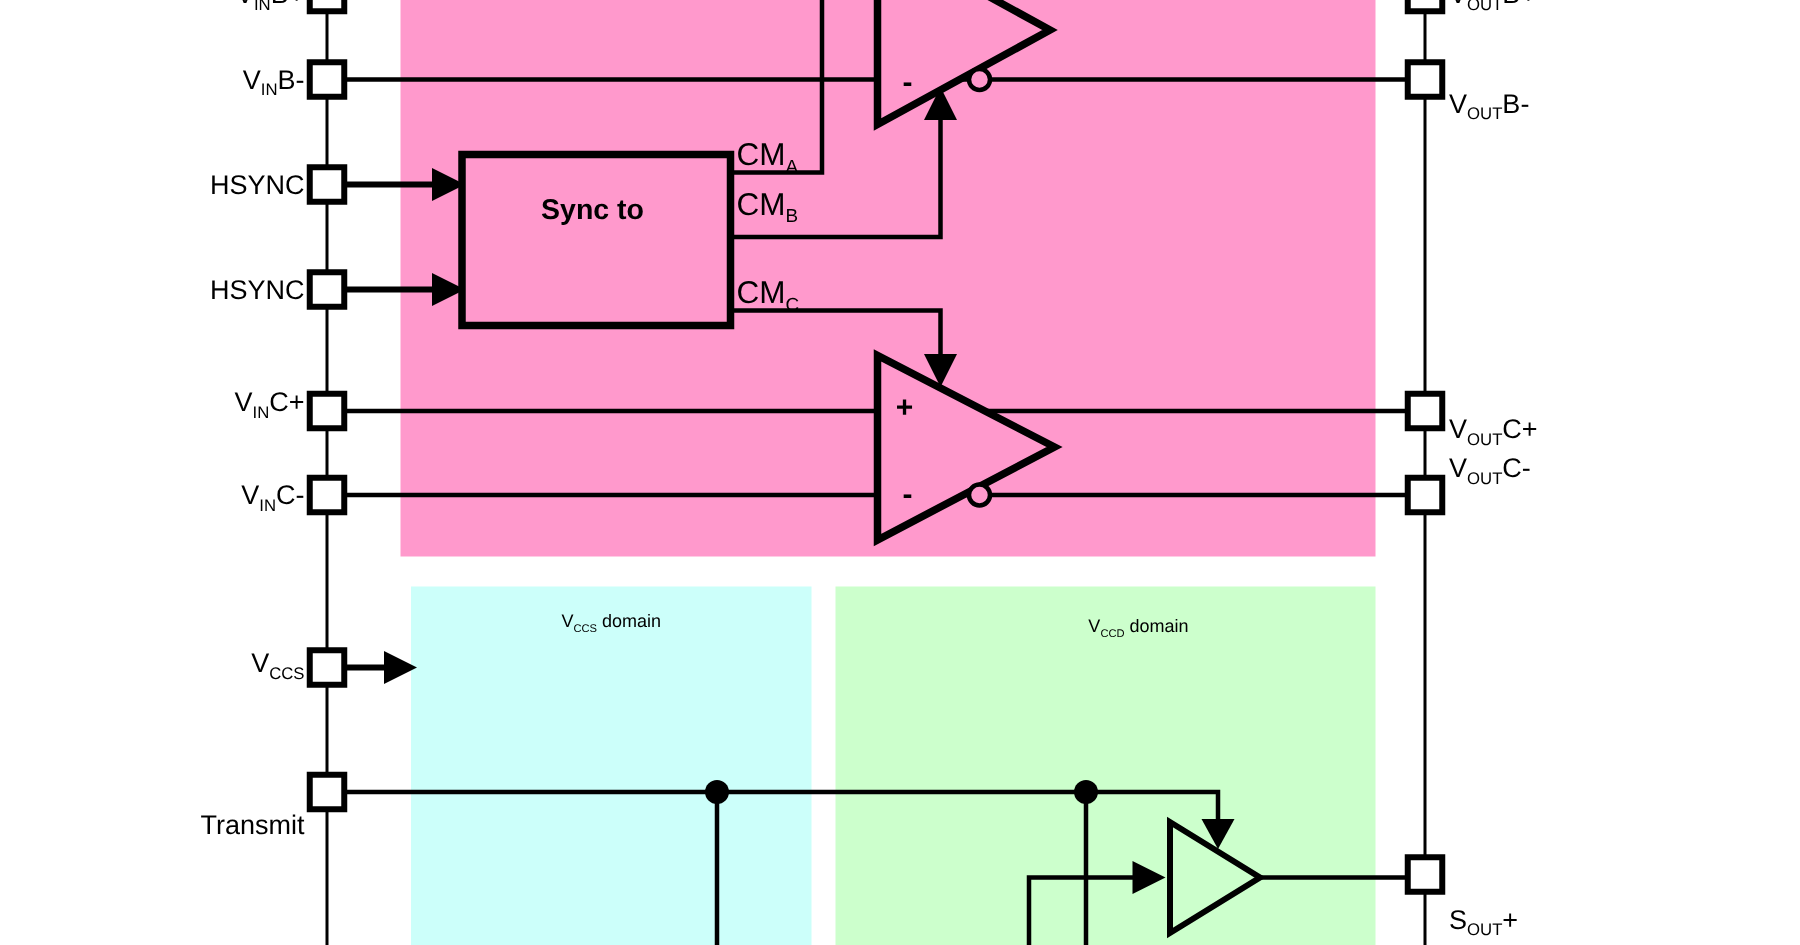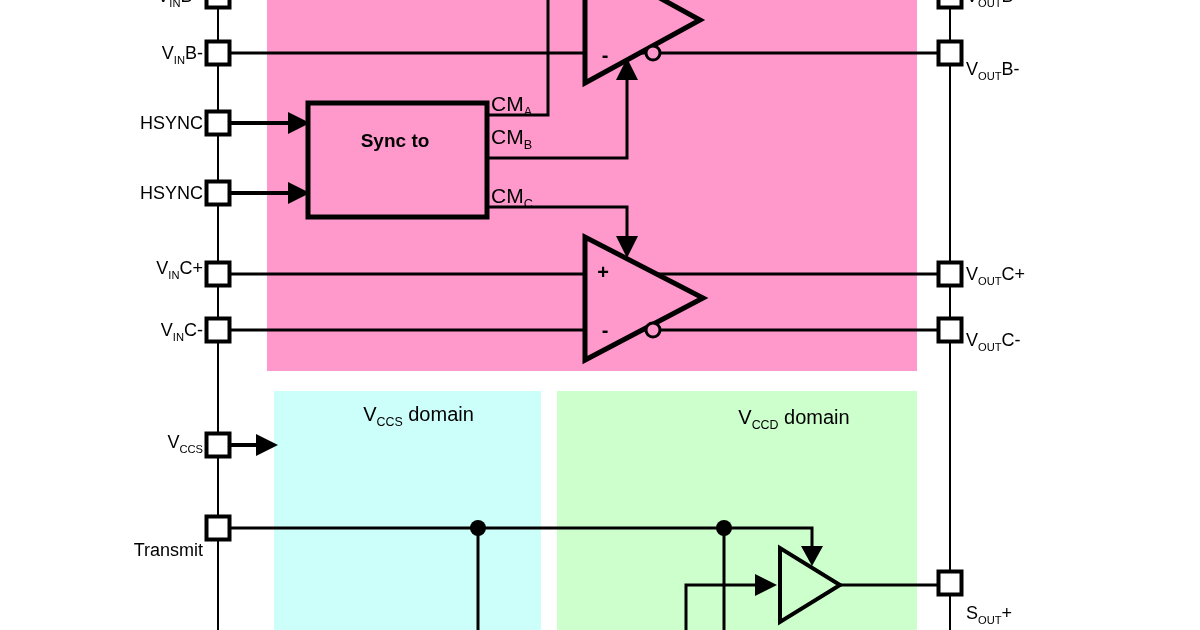--- a/index.html
+++ b/index.html
@@ -15,24 +15,24 @@
   .lbl{position:absolute;font-size:18px;line-height:24px;white-space:nowrap;}
   .lbl sub{font-size:0.62em;line-height:0;}
   .pin-left{right:997px;text-align:right;}
   .pin-right{left:966px;text-align:left;}
   .cm-lbl{position:absolute;left:491px;font-weight:normal;font-size:21px;line-height:24px;white-space:nowrap;}
   .cm-lbl sub{font-size:0.6em;line-height:0;}
   #sync-block-text{
     position:absolute;left:311px;top:128px;width:168px;text-align:center;
     font-weight:bold;font-size:19px;line-height:26px;
   }
-  .domain-lbl{position:absolute;text-align:center;font-size:20px;line-height:24px;padding-left:11px;}
+  .domain-lbl{position:absolute;text-align:center;font-size:12px;line-height:24px;}
   .domain-lbl sub{font-size:0.62em;line-height:0;}
   #domain-ccs{left:274px;top:402px;width:267px;}
-  #domain-ccd{left:557px;top:405px;width:404px;margin-left:24px;}
+  #domain-ccd{left:557px;top:405px;width:404px;}
   .amp-sign{position:absolute;width:16px;text-align:center;font-weight:bold;font-size:20px;line-height:24px;}
   #sign-b-minus{left:597px;top:43px;}
   #sign-c-plus{left:595px;top:260px;}
   #sign-c-minus{left:597px;top:318px;}
 </style>
 </head>
 <body>
 
 <div id="canvas">
 
@@ -106,22 +106,22 @@
   <div class="lbl pin-left" style="top:41px"><span>V</span><sub>IN</sub><span>B-</span></div>
   <div class="lbl pin-left" style="top:111px"><span>HSYNC</span></div>
   <div class="lbl pin-left" style="top:181px"><span>HSYNC</span></div>
   <div class="lbl pin-left" style="top:256px"><span>V</span><sub>IN</sub><span>C+</span></div>
   <div class="lbl pin-left" style="top:318px"><span>V</span><sub>IN</sub><span>C-</span></div>
   <div class="lbl pin-left" style="top:430px"><span>V</span><sub>CCS</sub></div>
   <div class="lbl pin-left" style="top:538px"><span>Transmit</span></div>
 
   <div class="lbl pin-right" style="top:-16px"><span>V</span><sub>OUT</sub><span>B+</span></div>
   <div class="lbl pin-right" style="top:57px"><span>V</span><sub>OUT</sub><span>B-</span></div>
-  <div class="lbl pin-right" style="top:262px"><span>V</span><sub>OUT</sub><span>C+</span></div>
-  <div class="lbl pin-right" style="top:328px"><span>V</span><sub>OUT</sub><span>C-</span></div>
+  <div class="lbl pin-right" style="top:274px"><span>V</span><sub>OUT</sub><span>C+</span></div>
+  <div class="lbl pin-right" style="top:300px"><span>V</span><sub>OUT</sub><span>C-</span></div>
   <div class="lbl pin-right" style="top:601px"><span>S</span><sub>OUT</sub><span>+</span></div>
 
   <div class="cm-lbl" style="top:92px"><span>CM</span><sub>A</sub></div>
   <div class="cm-lbl" style="top:125px"><span>CM</span><sub>B</sub></div>
   <div class="cm-lbl" style="top:184px"><span>CM</span><sub>C</sub></div>
 
   <div id="sync-block-text">
     <div>Sync to</div>
   </div>
 

